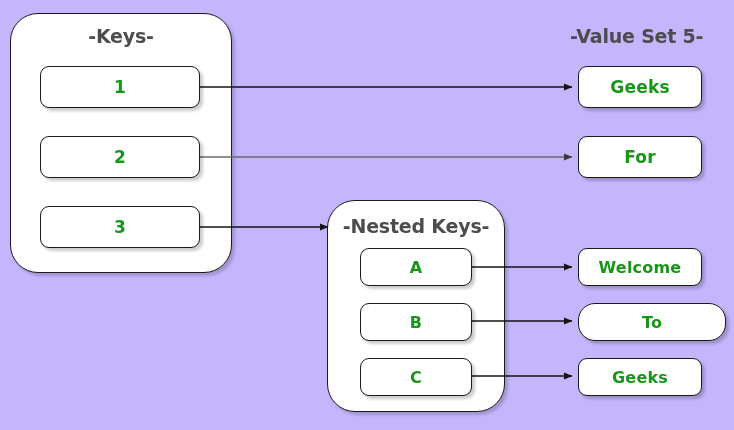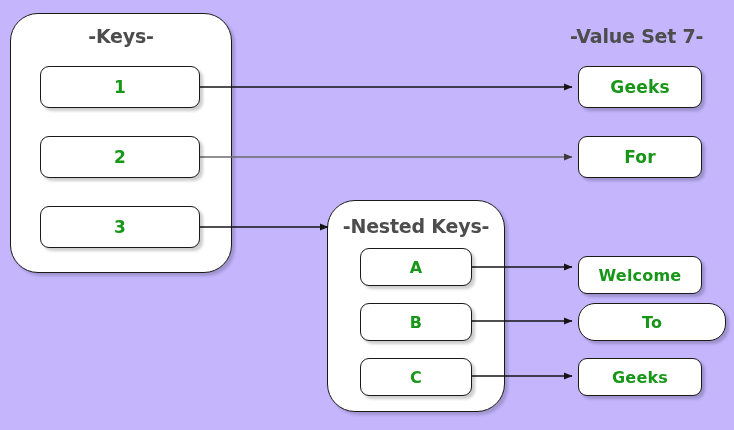--- a/index.html
+++ b/index.html
@@ -117,31 +117,31 @@
   <div class="item-box small" style="left:360px; top:248px; width:112px; height:38px;">
     <span class="item-label">A</span>
   </div>
   <div class="item-box small" style="left:360px; top:303px; width:112px; height:38px;">
     <span class="item-label">B</span>
   </div>
   <div class="item-box small" style="left:360px; top:358px; width:112px; height:38px;">
     <span class="item-label">C</span>
   </div>
 
-  <div class="group-title" style="left:570px; top:25px; width:132px;">-Value Set 7-</div>
+  <div class="group-title" style="left:570px; top:25px; width:132px;">-Value Set 5-</div>
 
   <div class="item-box" style="left:578px; top:66px; width:124px; height:42px;">
     <span class="item-label">Geeks</span>
   </div>
   <div class="item-box" style="left:578px; top:136px; width:124px; height:42px;">
     <span class="item-label">For</span>
   </div>
 
 
-  <div class="item-box small" style="left:578px; top:248px; width:124px; height:38px;margin-top:8px;">
+  <div class="item-box small" style="left:578px; top:248px; width:124px; height:38px;">
     <span class="item-label">Welcome</span>
   </div>
   <div class="item-box small" style="left:578px; top:303px; width:148px; height:38px;border-radius:17px;">
     <span class="item-label">To</span>
   </div>
   <div class="item-box small" style="left:578px; top:358px; width:124px; height:38px;">
     <span class="item-label">Geeks</span>
   </div>
 
 </div>

